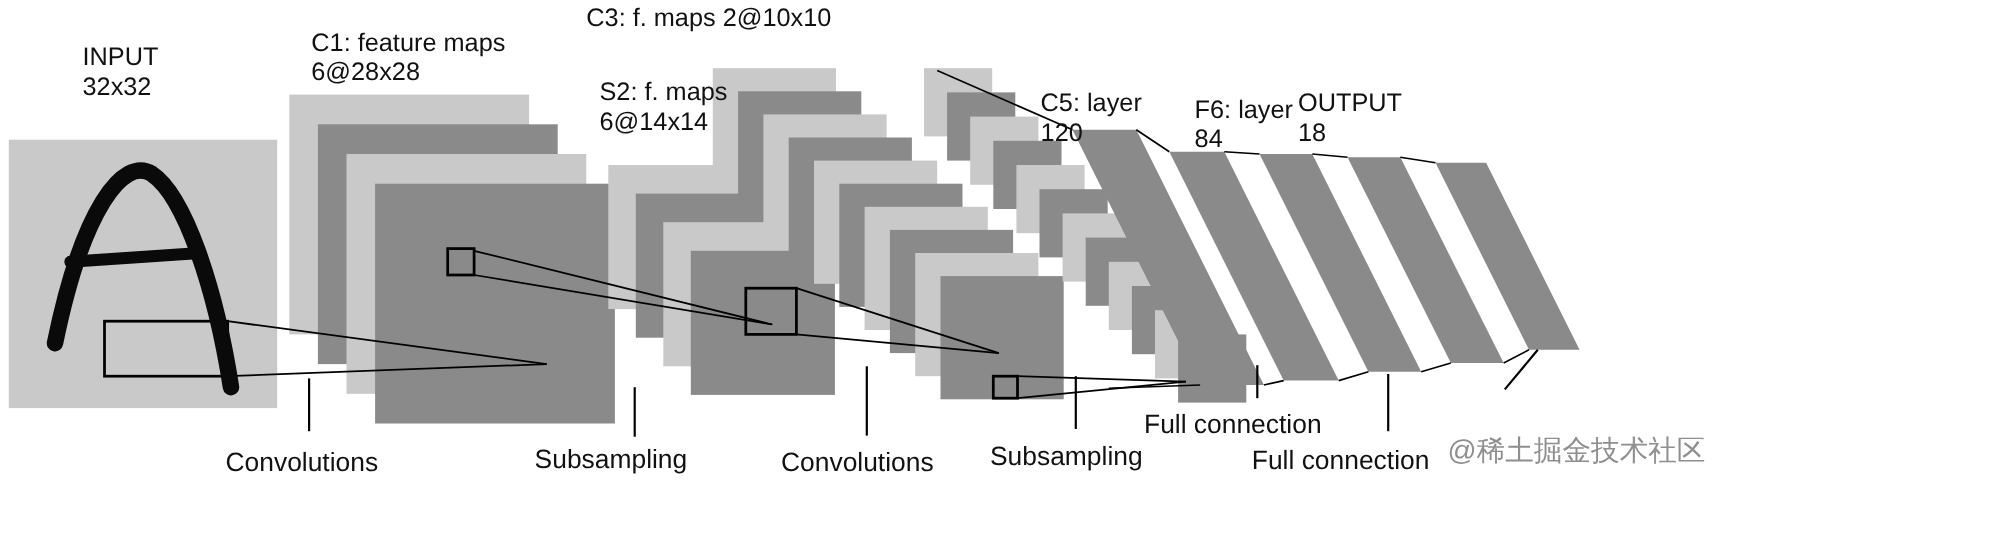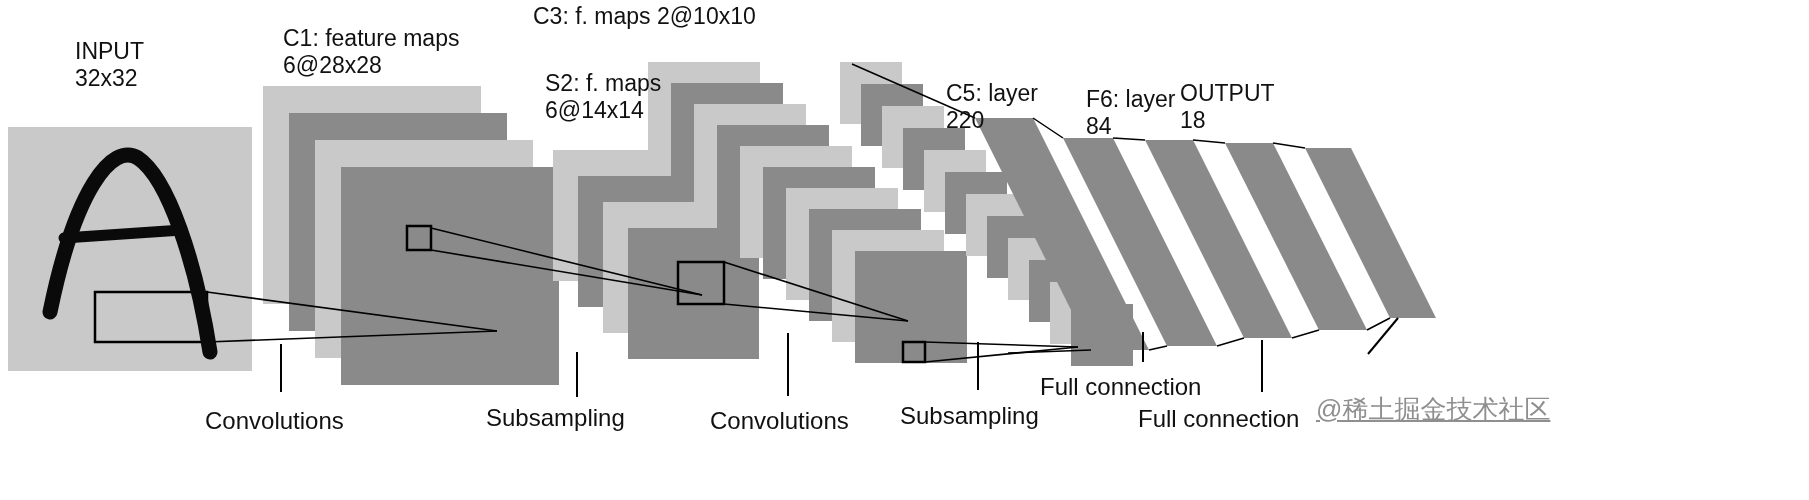--- a/index.html
+++ b/index.html
@@ -43,21 +43,20 @@
     position: absolute;
     font-size: 24px;
     margin-top: 11px;
   }
   .watermark {
     position: absolute;
     left: 1316px;
     top: 392px;
     font-size: 26px;
     color: #8f8f8f;
-    text-decoration: underline;
   }
 </style>
 </head>
 <body>
 
 <div class="canvas">
 
   <div class="input-plane" style="background: rgb(201, 201, 201);"></div>
 
   <div id="stacks">
@@ -145,21 +144,21 @@
   </svg>
 
   <div class="layer-label" style="left:75px;top:38px">INPUT
 32x32</div>
   <div class="layer-label" style="left:283px;top:25px">C1: feature maps
 6@28x28</div>
   <div class="layer-label" style="left:533px;top:3px">C3: f. maps 2@10x10</div>
   <div class="layer-label" style="left:545px;top:70px">S2: f. maps
 6@14x14</div>
   <div class="layer-label" style="left:946px;top:80px">C5: layer
-220</div>
+120</div>
   <div class="layer-label" style="left:1086px;top:86px">F6: layer
 84</div>
   <div class="layer-label" style="left:1180px;top:80px">OUTPUT
 18</div>
 
   <div class="op-label" style="left:205px;top:396px">Convolutions</div>
   <div class="op-label" style="left:486px;top:393px">Subsampling</div>
   <div class="op-label" style="left:710px;top:396px">Convolutions</div>
   <div class="op-label" style="left:900px;top:391px">Subsampling</div>
   <div class="op-label" style="left:1040px;top:362px">Full connection</div>

